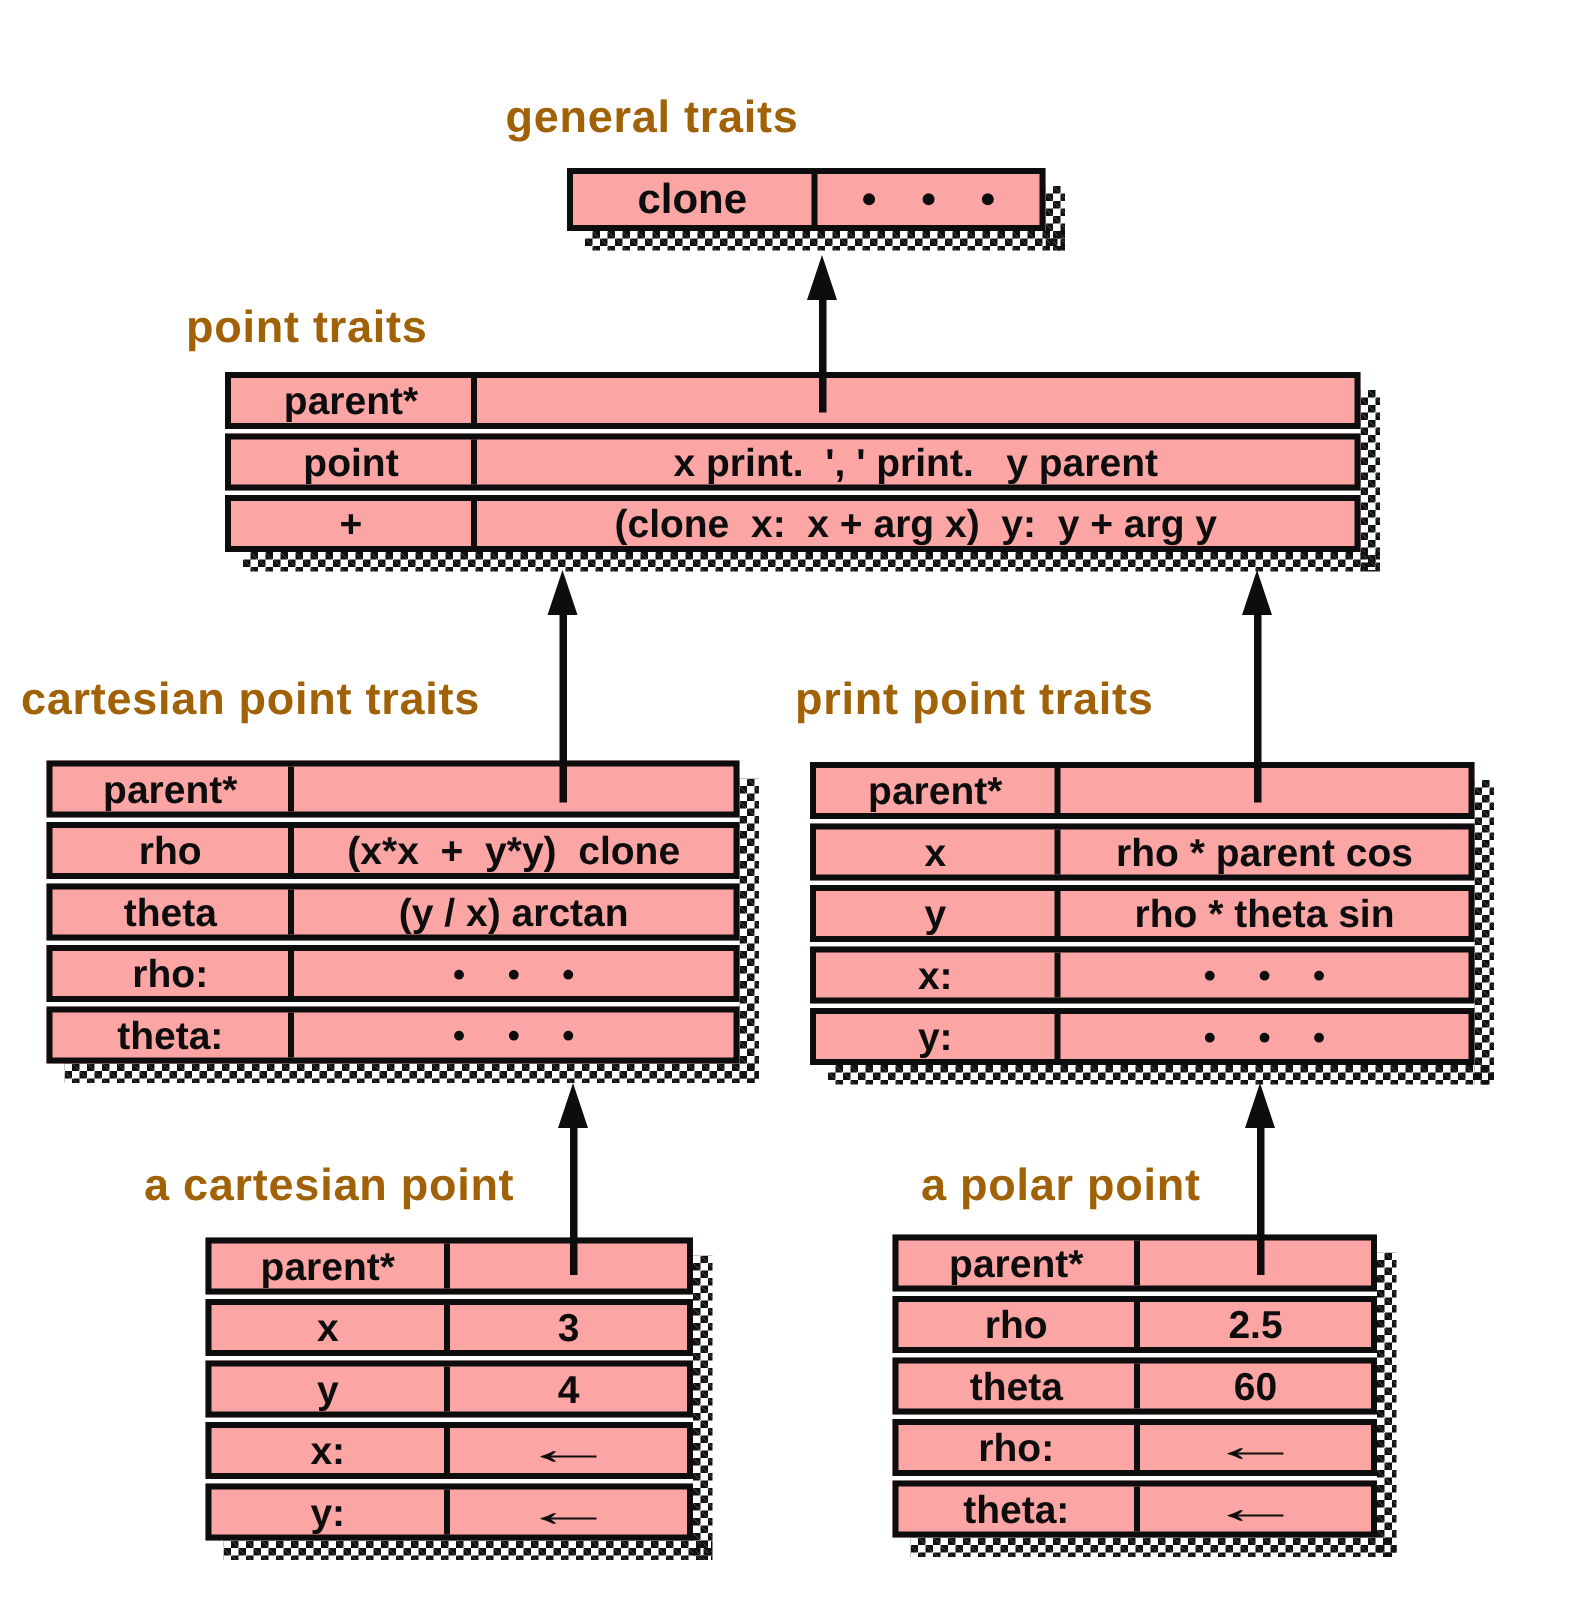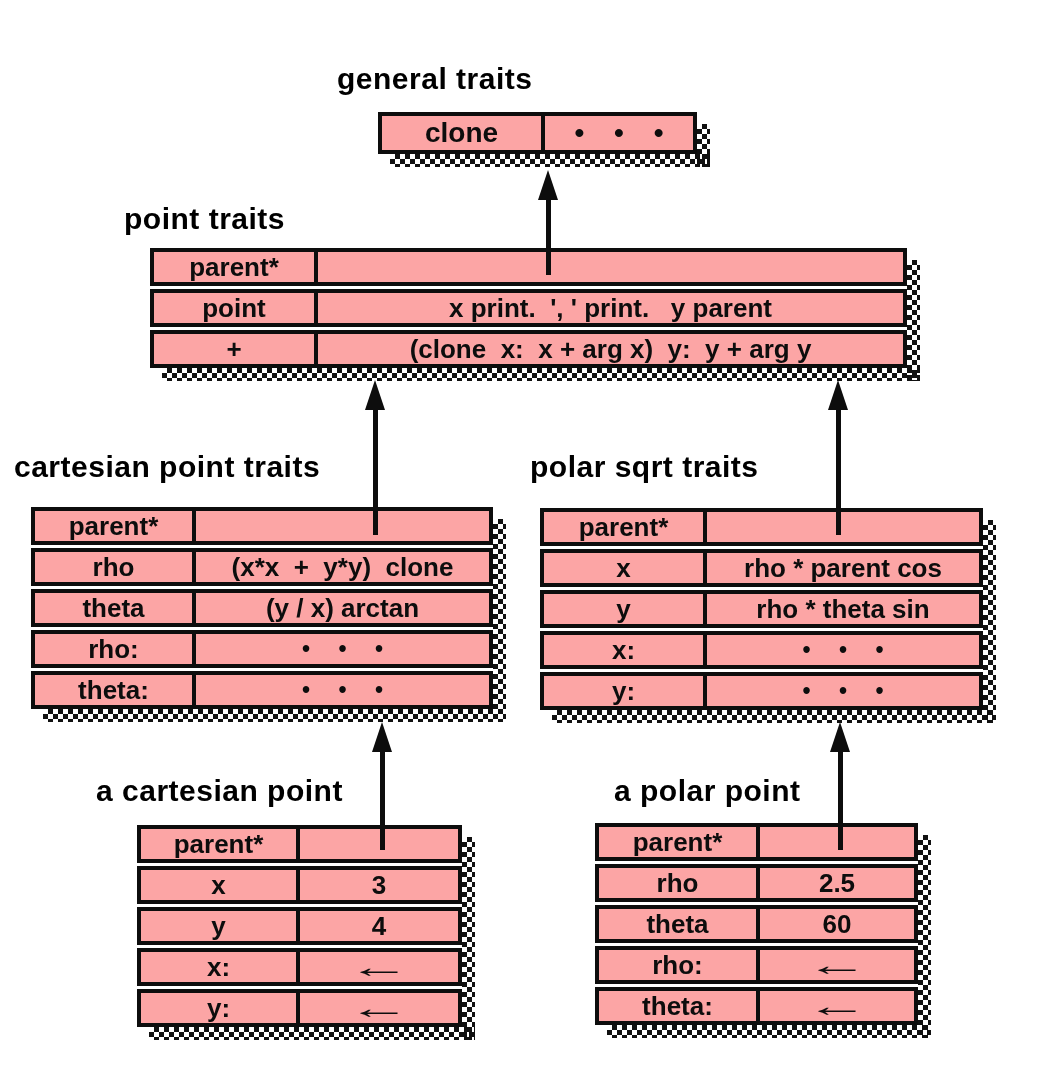--- a/index.html
+++ b/index.html
@@ -3,21 +3,21 @@
 <meta charset="utf-8">
 <style>
   html,body{margin:0;padding:0;background:#fff;}
   #canvas{
     position:relative;width:1050px;height:1066px;background:#ffffff;
     font-family:"Liberation Sans",sans-serif;color:#0d0d0d;overflow:hidden;
   }
   
   .lbl{
     position:absolute;font-weight:700;font-size:30px;line-height:1.1;
-    letter-spacing:.5px;white-space:pre;color:#000000;
+    letter-spacing:.5px;white-space:pre;color:#a16207;
   }
   
   .obj{position:absolute;display:flex;flex-direction:column;row-gap:3px;z-index:1;}
   
   .obj::after{ 
     content:"";position:absolute;top:12px;right:-13px;width:13px;bottom:-13px;
     background-image:
       linear-gradient(45deg,#111 25%,transparent 25%,transparent 75%,#111 75%),
       linear-gradient(45deg,#111 25%,transparent 25%,transparent 75%,#111 75%);
     background-position:0 0,5px 5px;background-size:10px 10px;
@@ -64,21 +64,21 @@
   }
 </style>
 </head>
 <body>
 
 <div id="canvas">
 
   <div class="lbl" style="left:337px;top:62px;">general traits</div>
   <div class="lbl" style="left:124px;top:202px;">point traits</div>
   <div class="lbl" style="left:14px;top:450px;">cartesian point traits</div>
-  <div class="lbl" style="left:530px;top:450px;">polar sqrt traits</div>
+  <div class="lbl" style="left:530px;top:450px;">print point traits</div>
   <div class="lbl" style="left:96px;top:774px;">a cartesian point</div>
   <div class="lbl" style="left:580px;top:774px;margin-left:34px;">a polar point</div>
 
   <div class="obj t-general" style="left:378px;top:112px;width:319px;">
     <div class="trow">
       <div class="tcell tlabel">clone</div>
       <div class="tcell tvalue dots">• • •</div>
     </div>
   </div>
 

